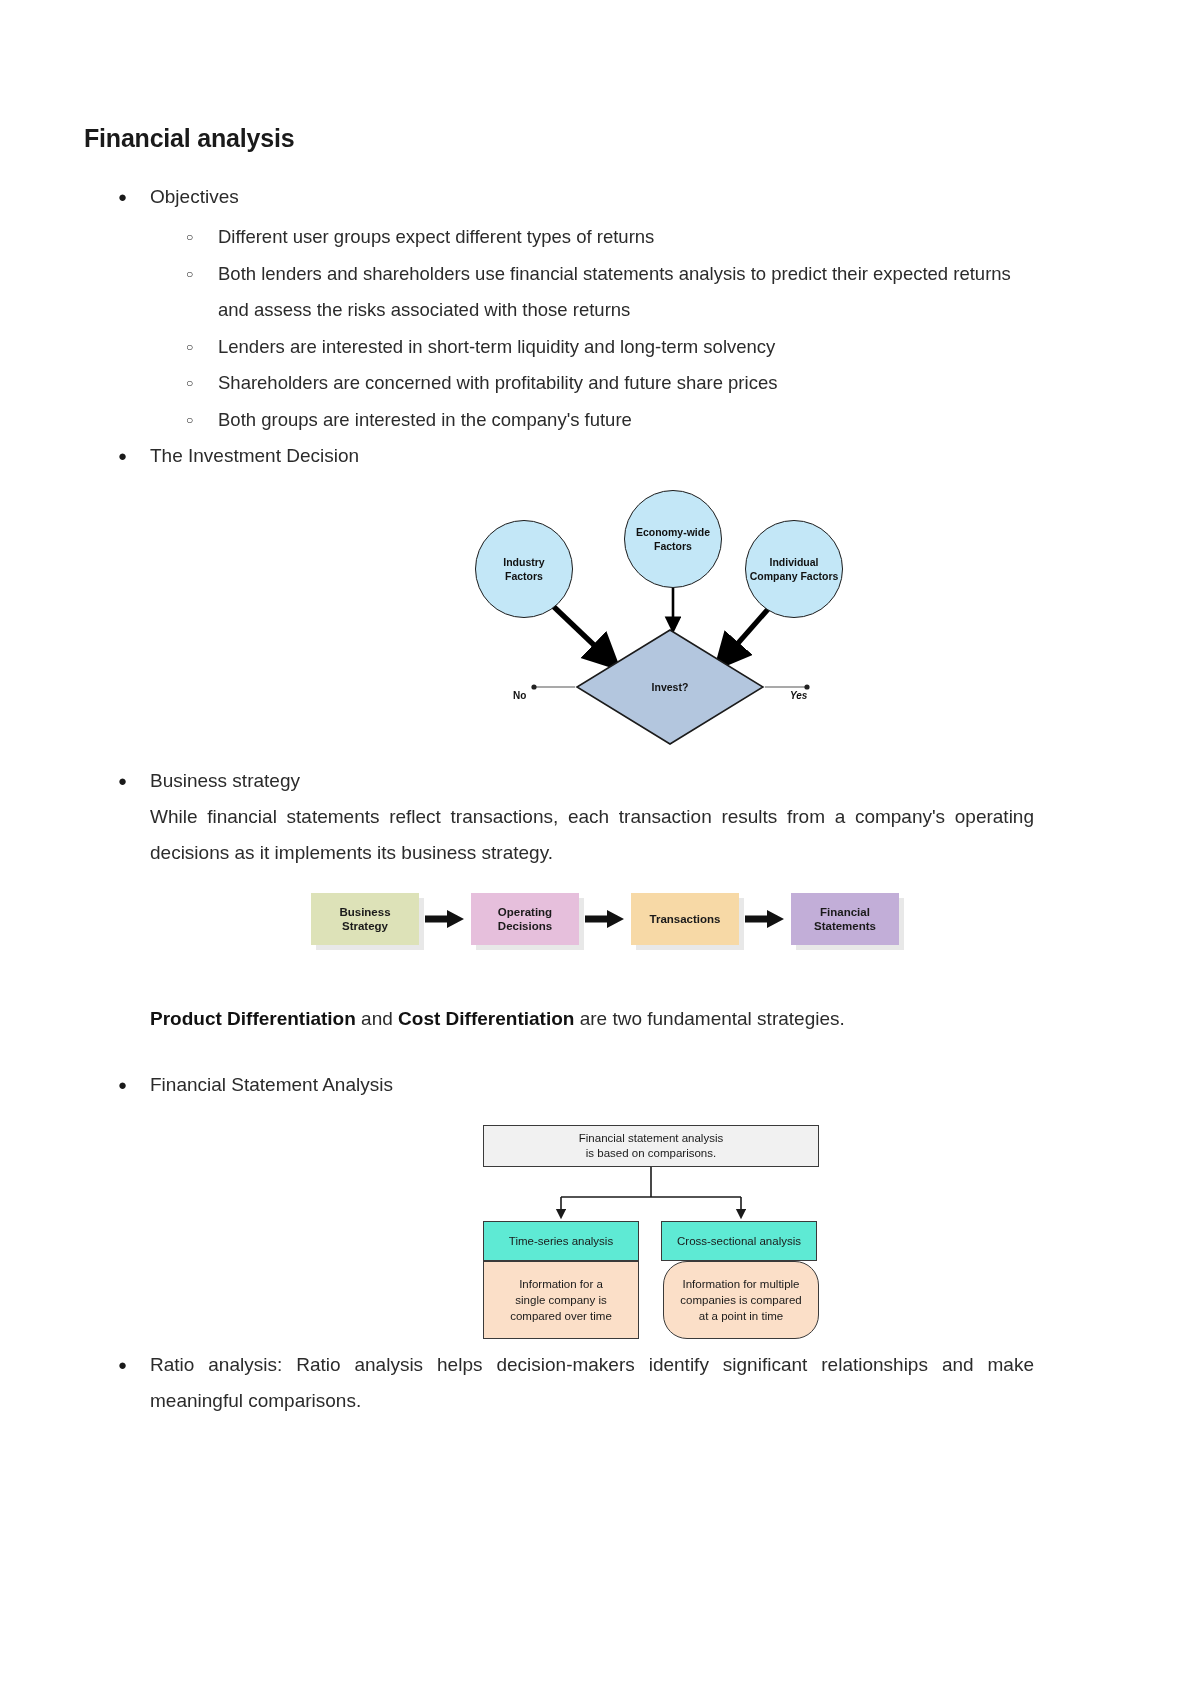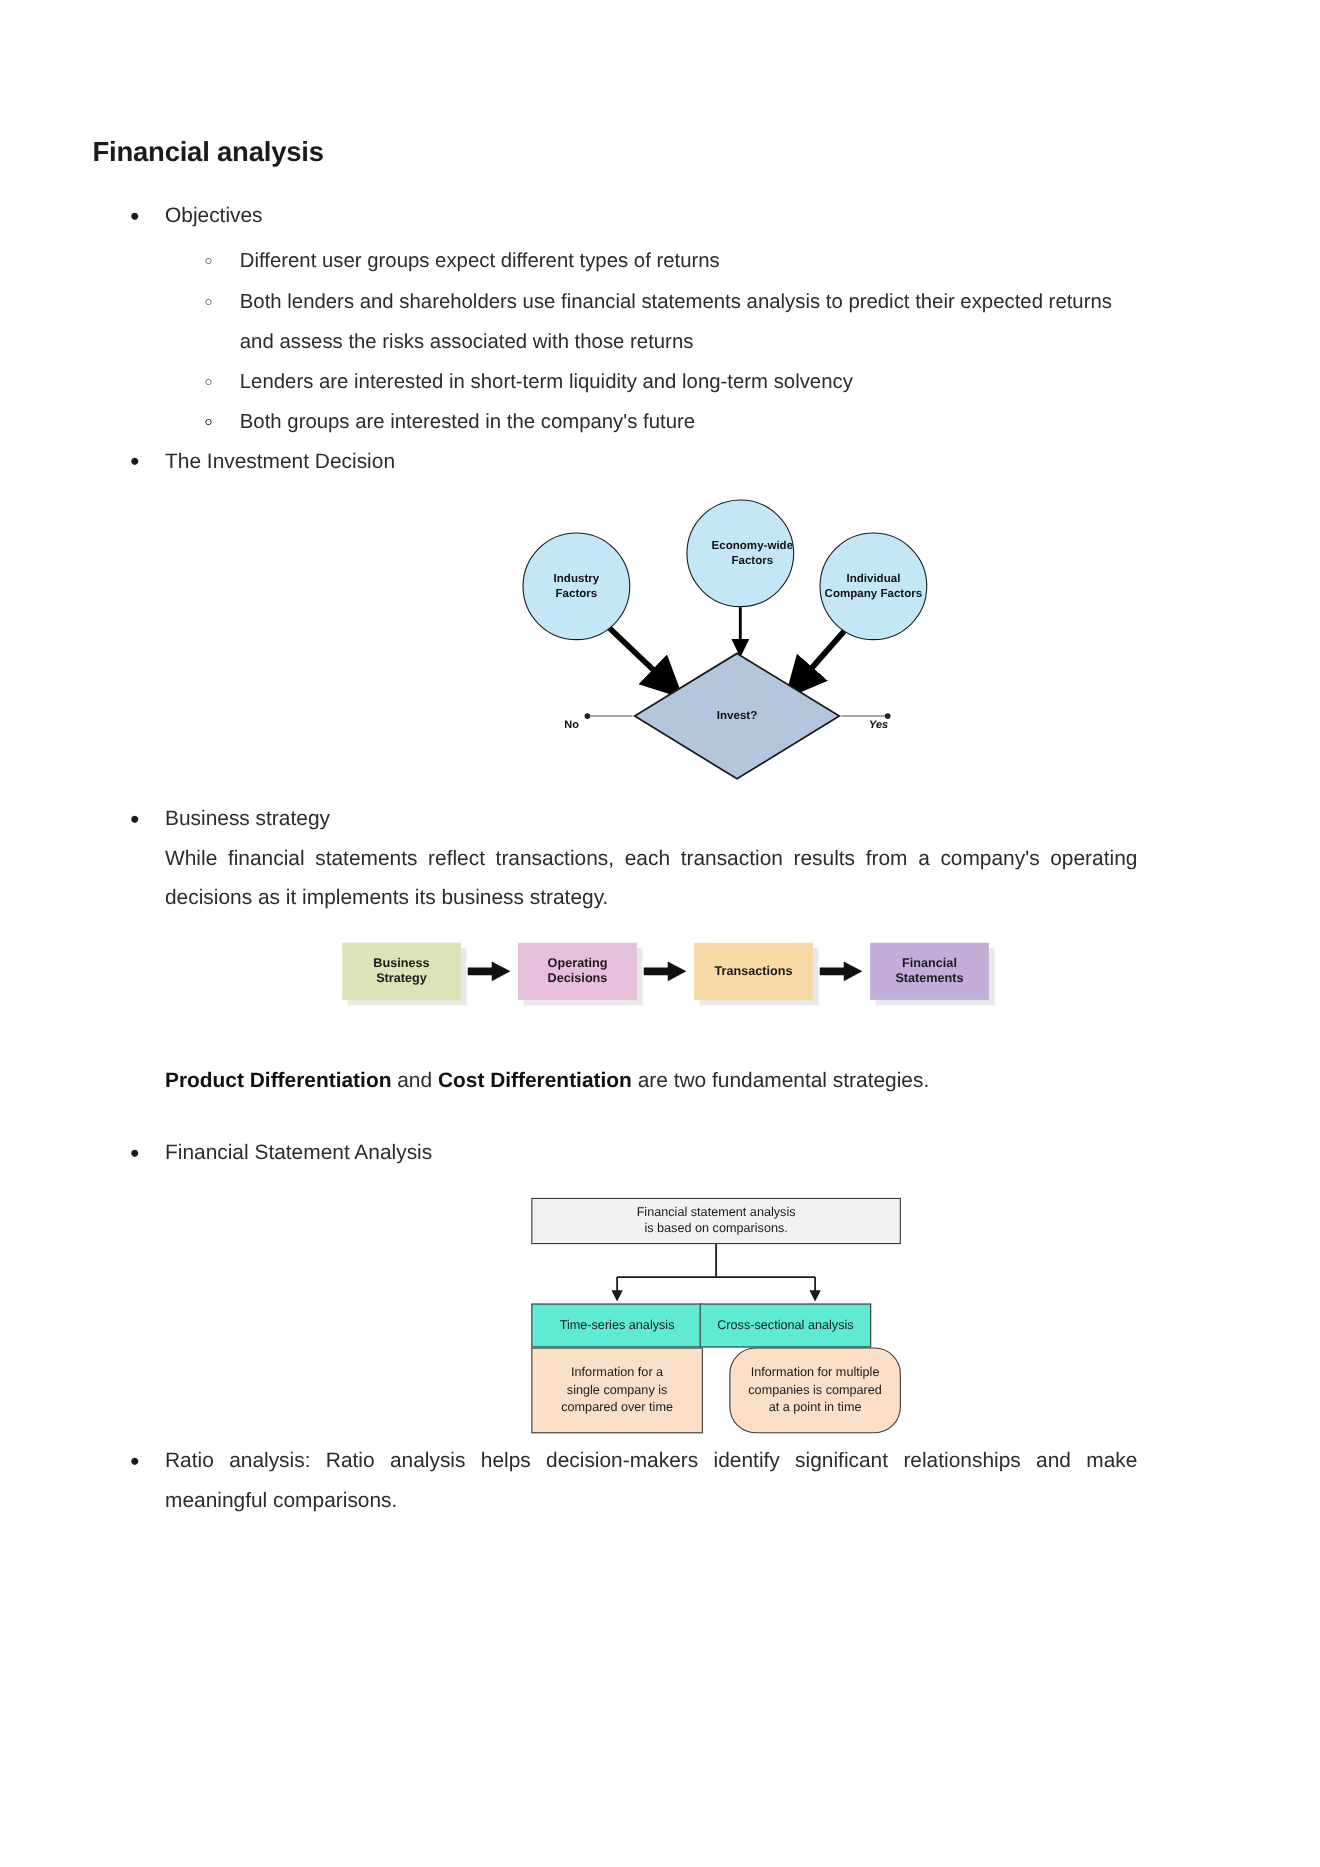--- a/index.html
+++ b/index.html
@@ -107,21 +107,21 @@
     align-items: center;
     justify-content: center;
     text-align: center;
     font-size: 10.5px;
     font-weight: bold;
     line-height: 14px;
     color: #111;
     box-sizing: border-box;
   }
   .c-industry { left: 325px; top: 32px;  width: 98px; height: 98px; }
-  .c-economy  { left: 474px; top: 2px;   width: 98px; height: 98px; justify-content: flex-end; }
+  .c-economy  { left: 474px; top: 2px;   width: 98px; height: 98px; }
   .c-company  { left: 595px; top: 32px;  width: 98px; height: 98px; }
 
   .diamond-wrap {
     position: absolute;
     left: 425px; top: 140px;
     width: 190px; height: 118px;
   }
   .diamond-wrap svg { display:block; }
   .diamond-label {
     position: absolute;
@@ -196,21 +196,21 @@
   }
   .fsa-mid {
     position: absolute;
     width: 156px; height: 40px;
     background: #5eead4;
     border: 1.4px solid #3a3a3a;
     display: flex; align-items: center; justify-content: center;
     font-size: 11.5px; color: #1a1a1a; box-sizing: border-box;
   }
   .fsa-mid.left  { left: 333px; top: 102px; }
-  .fsa-mid.right { left: 486px; top: 102px; text-align: center; }
+  .fsa-mid.right { left: 511px; top: 102px; text-align: center; }
   .fsa-low {
     position: absolute;
     width: 156px; height: 78px;
     background: #fbdfc8;
     border: 1.4px solid #3a3a3a;
     display: flex; flex-direction: column;
     align-items: center; justify-content: center;
     text-align: center;
     font-size: 11.5px; line-height: 16px; color: #1a1a1a;
     box-sizing: border-box;
@@ -240,20 +240,21 @@
           <li>
             <span class="bullet2">○</span>
             <span>Both lenders and shareholders use financial statements analysis to predict their expected returns and assess the risks associated with those returns</span>
           </li>
           <li>
             <span class="bullet2">○</span>
             <span>Lenders are interested in short-term liquidity and long-term solvency</span>
           </li>
           <li>
             <span class="bullet2">○</span>
+            <span>Shareholders are concerned with profitability and future share prices</span>
           </li>
           <li>
             <span class="bullet2">○</span>
             <span>Both groups are interested in the company's future</span>
           </li>
         </ul>
       </li>
 
       <li>
         <span class="bullet1">●</span>

